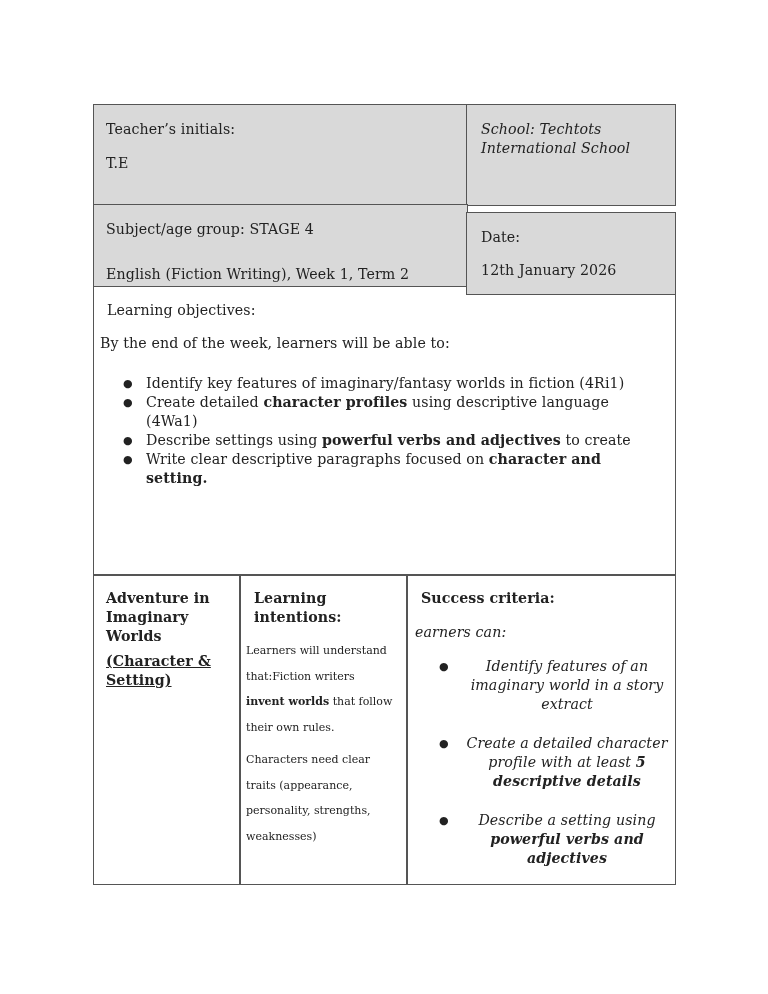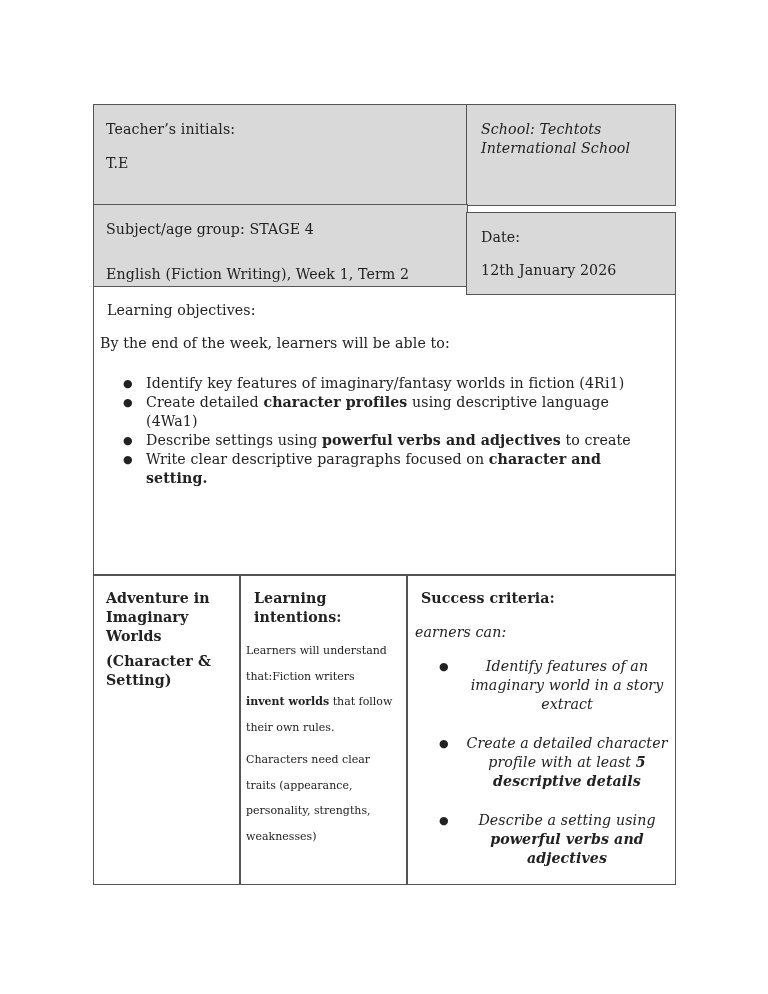--- a/index.html
+++ b/index.html
@@ -65,21 +65,21 @@
       </li>
     </ul>
   </div>
 
   <div class="cell" style="left:93px; top:574px; width:148px; height:311px;">
     <div class="t bold" style="position:absolute; left:12px; top:14px;">
       <div>Adventure in</div>
       <div>Imaginary</div>
       <div>Worlds</div>
     </div>
-    <div class="t bold" style="position:absolute; left:12px; top:77px;">
+    <div class="t bold" style="position:absolute; left:12px; top:77px;text-decoration:underline;">
       <div>(Character &amp;</div>
       <div>Setting)</div>
     </div>
   </div>
 
   <div class="cell" style="left:239px; top:574px; width:169px; height:311px;">
     <div class="t bold" style="position:absolute; left:14px; top:14px;">
       <div>Learning</div>
       <div>intentions:</div>
     </div>

